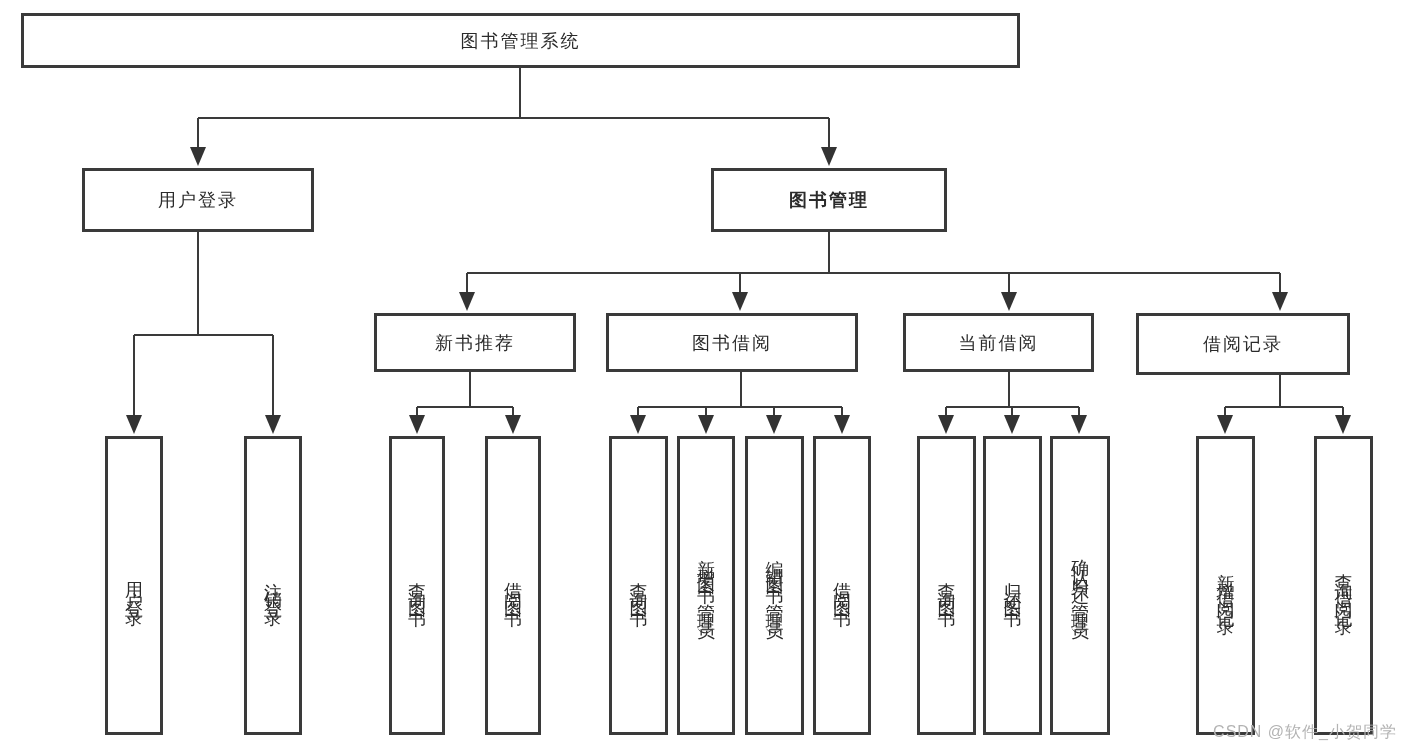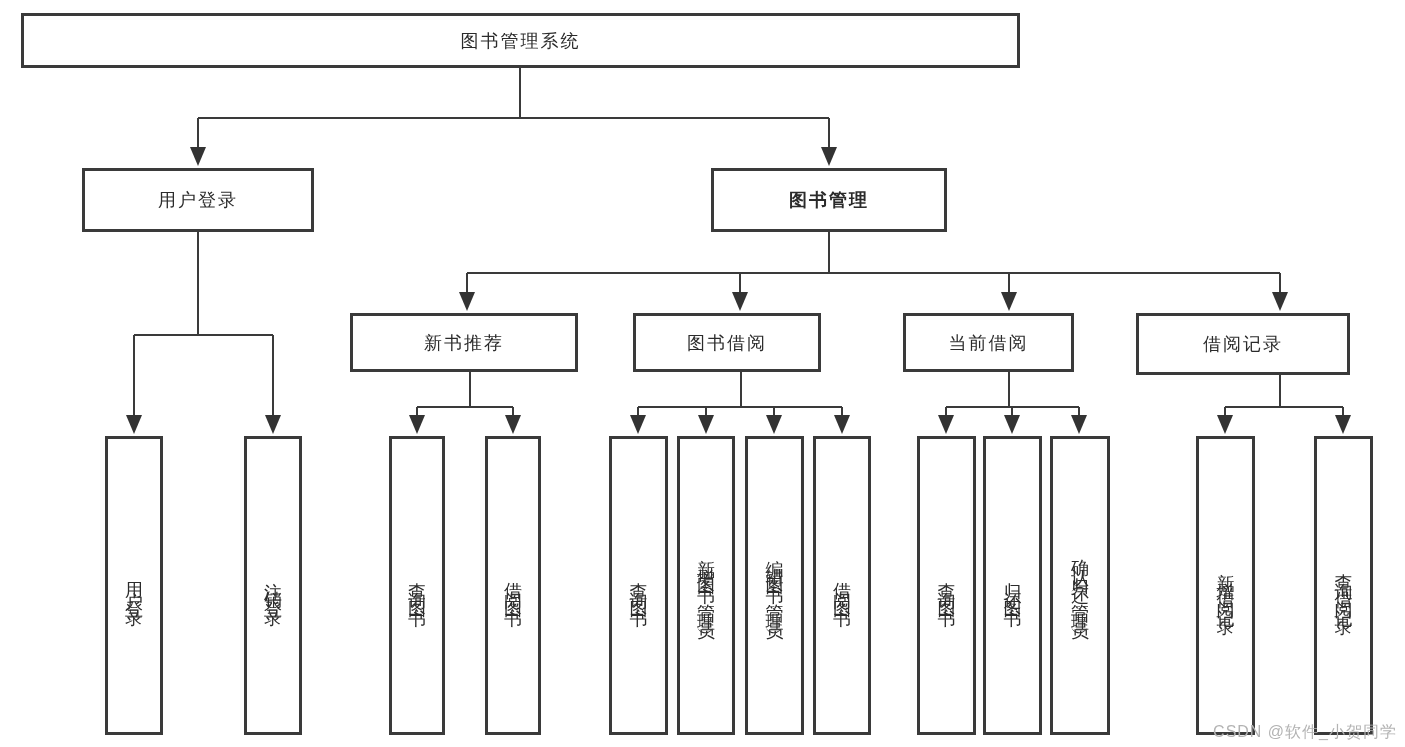--- a/index.html
+++ b/index.html
@@ -21,23 +21,23 @@
     writing-mode: vertical-rl; text-orientation: mixed;
     letter-spacing: 9px; line-height: 1; font-size: 18px;
     white-space: normal;
   }
   
   #n-root            { left: 21px;   top: 13px;  width: 999px; height: 55px; }
   
   #n-user-login      { left: 82px;   top: 168px; width: 232px; height: 64px; }
   #n-book-mgmt       { left: 711px;  top: 168px; width: 236px; height: 64px; font-weight: bold; }
   
-  #n-new-book        { left: 350px;  top: 313px; width: 228px; height: 59px; }
-  #n-book-borrow     { left: 633px;  top: 313px; width: 188px; height: 59px; }
-  #n-current-borrow  { left: 903px;  top: 313px; width: 171px; height: 59px; }
+  #n-new-book        { left: 374px;  top: 313px; width: 202px; height: 59px; }
+  #n-book-borrow     { left: 606px;  top: 313px; width: 252px; height: 59px; }
+  #n-current-borrow  { left: 903px;  top: 313px; width: 191px; height: 59px; }
   #n-borrow-records  { left: 1136px; top: 313px; width: 214px; height: 62px; }
   
   #l-user-login      { left: 105px;  top: 436px; width: 58px; height: 299px; }
   #l-logout          { left: 244px;  top: 436px; width: 58px; height: 299px; }
   #l-query-books-1   { left: 389px;  top: 436px; width: 56px; height: 299px; }
   #l-borrow-books-1  { left: 485px;  top: 436px; width: 56px; height: 299px; }
   #l-query-books-2   { left: 609px;  top: 436px; width: 59px; height: 299px; }
   #l-add-books       { left: 677px;  top: 436px; width: 58px; height: 299px; }
   #l-edit-books      { left: 745px;  top: 436px; width: 59px; height: 299px; }
   #l-borrow-books-2  { left: 813px;  top: 436px; width: 58px; height: 299px; }

